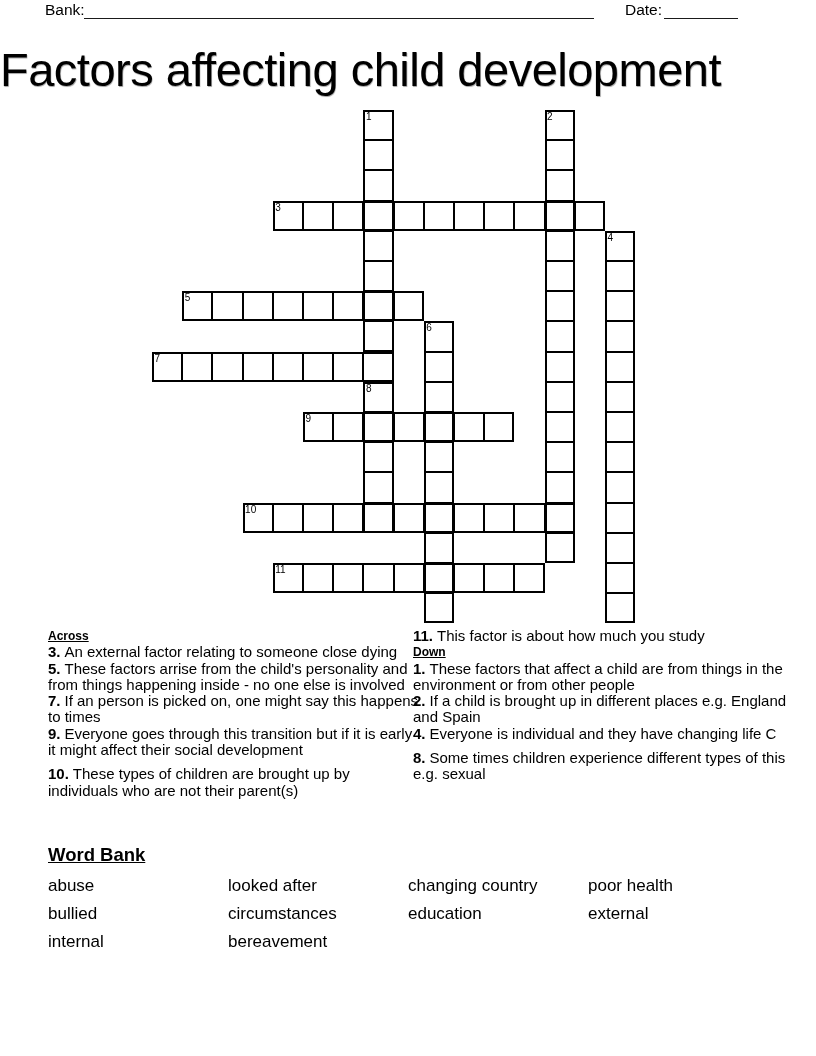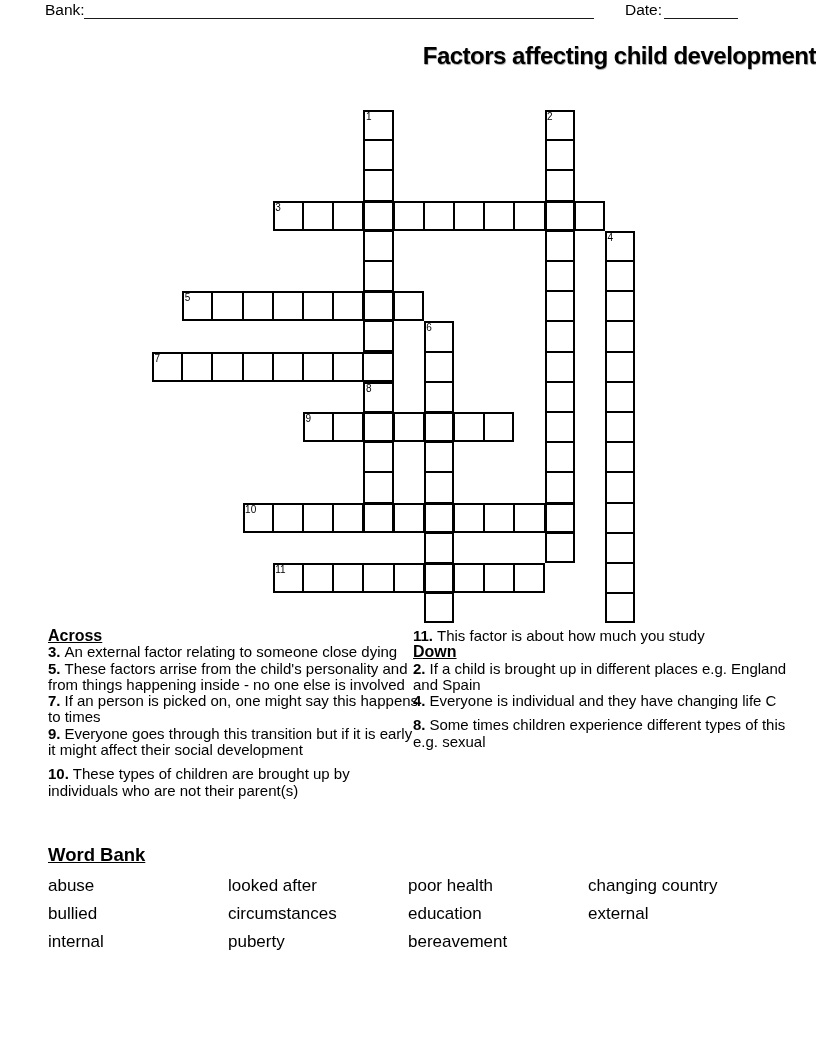--- a/index.html
+++ b/index.html
@@ -10,43 +10,43 @@
     font-family:"Liberation Sans","DejaVu Sans",sans-serif;
     color:#000;
     overflow:hidden;
   }
   
   .hdr-label{position:absolute;font-size:15.5px;line-height:18px;color:#000;}
   .blank-line{position:absolute;border-bottom:1.4px solid #1a1a1a;height:16px;}
   
   #title{
     position:absolute;left:0;top:42px;width:816px;
-    text-align:right;font-size:24px;letter-spacing:-0.5px;
-    font-weight:700;color:#000;
+    text-align:left;font-size:47px;letter-spacing:-0.5px;
+    font-weight:400;color:#000;
     text-shadow:0.6px 0.6px 0.7px rgba(0,0,0,0.35);
   }
   
   #grid{position:absolute;left:0;top:0;width:816px;height:640px;}
   .cw-cell{
     position:absolute;width:30.2px;height:30.2px;
     background:#fff;border:1px solid #000;box-sizing:border-box;
   }
   .cw-word{
     position:absolute;border:2px solid #000;box-sizing:border-box;
     background:transparent;pointer-events:none;
   }
   .cw-num{
     position:absolute;font-size:10px;line-height:10px;color:#000;
     font-family:"Liberation Sans",sans-serif;pointer-events:none;
   }
   
   .clue-col{position:absolute;font-size:15px;line-height:16.3px;}
   #clues-left{left:48px;top:628px;width:372px;}
   #clues-right{left:413px;top:628px;width:380px;}
-  .clue-header{font-weight:bold;text-decoration:underline;font-size:16px;}
+  .clue-header{font-weight:bold;text-decoration:underline;font-size:12px;}
   .clue{margin:0;}
   .clue .cnum{font-weight:bold;margin-right:4px;}
   .clue.gap{margin-top:8px;}
   
   #wordbank{position:absolute;left:48px;top:844px;width:740px;}
   #wordbank-header{
     font-weight:bold;text-decoration:underline;
     font-size:18.5px;margin:0 0 10px 0;
   }
   #wordbank-grid{
@@ -202,35 +202,35 @@
     <p class="clue"><span class="cnum">3.</span><span>An external factor relating to someone close dying</span></p>
     <p class="clue"><span class="cnum">5.</span><span>These factors arrise from the child's personality and from things happening inside - no one else is involved</span></p>
     <p class="clue"><span class="cnum">7.</span><span>If an person is picked on, one might say this happens to times</span></p>
     <p class="clue"><span class="cnum">9.</span><span>Everyone goes through this transition but if it is early it might affect their social development</span></p>
     <p class="clue gap"><span class="cnum">10.</span><span>These types of children are brought up by individuals who are not their parent(s)</span></p>
   </div>
 
   <div class="clue-col" id="clues-right">
     <p class="clue"><span class="cnum">11.</span><span>This factor is about how much you study</span></p>
     <div class="clue-header">Down</div>
+    <p class="clue"><span class="cnum">1.</span><span>These factors that affect a child are from things in the environment or from other people</span></p>
     <p class="clue"><span class="cnum">2.</span><span>If a child is brought up in different places e.g. England and Spain</span></p>
     <p class="clue"><span class="cnum">4.</span><span>Everyone is individual and they have changing life C</span></p>
     <p class="clue gap"><span class="cnum">8.</span><span>Some times children experience different types of this e.g. sexual</span></p>
   </div>
 
   <div id="wordbank">
     <div id="wordbank-header">Word Bank</div>
     <div id="wordbank-grid">
       <div class="wb-item">abuse</div>
       <div class="wb-item">looked after</div>
+      <div class="wb-item">changing country</div>
       <div class="wb-item">poor health</div>
-      <div class="wb-item">changing country</div>
       <div class="wb-item">bullied</div>
       <div class="wb-item">circumstances</div>
       <div class="wb-item">education</div>
       <div class="wb-item">external</div>
       <div class="wb-item">internal</div>
-      <div class="wb-item">puberty</div>
       <div class="wb-item">bereavement</div>
     </div>
   </div>
 
 </div>
 
 </body></html>

